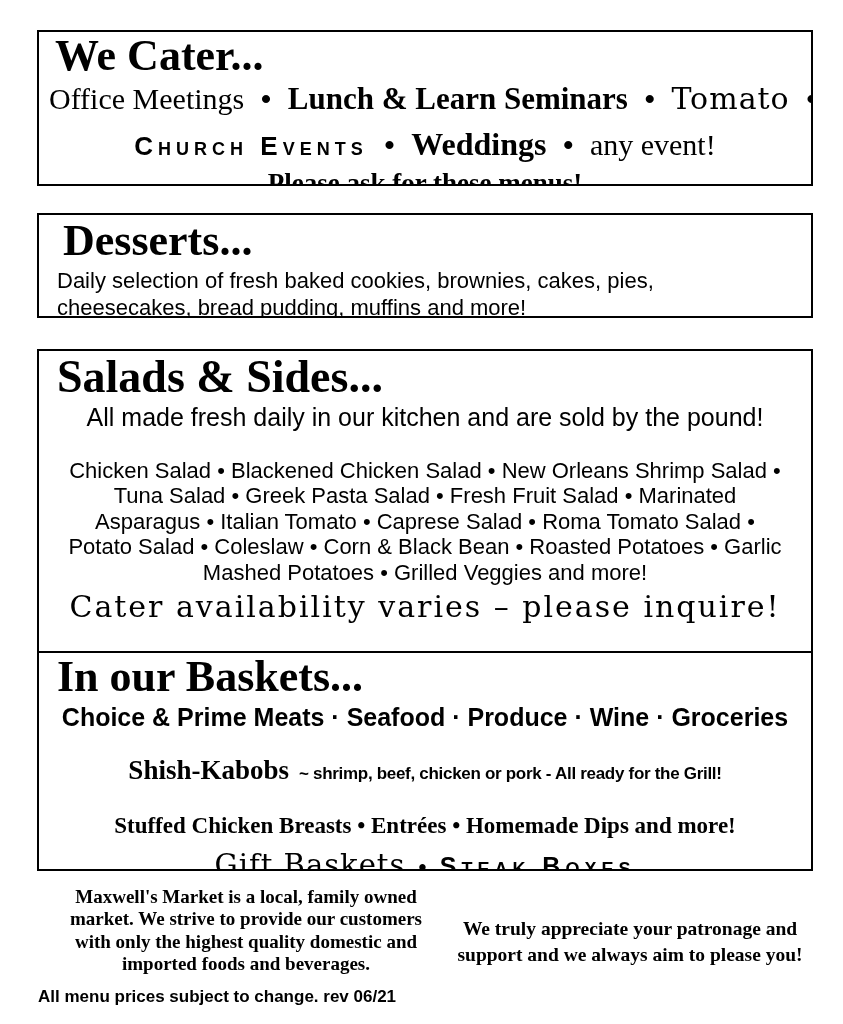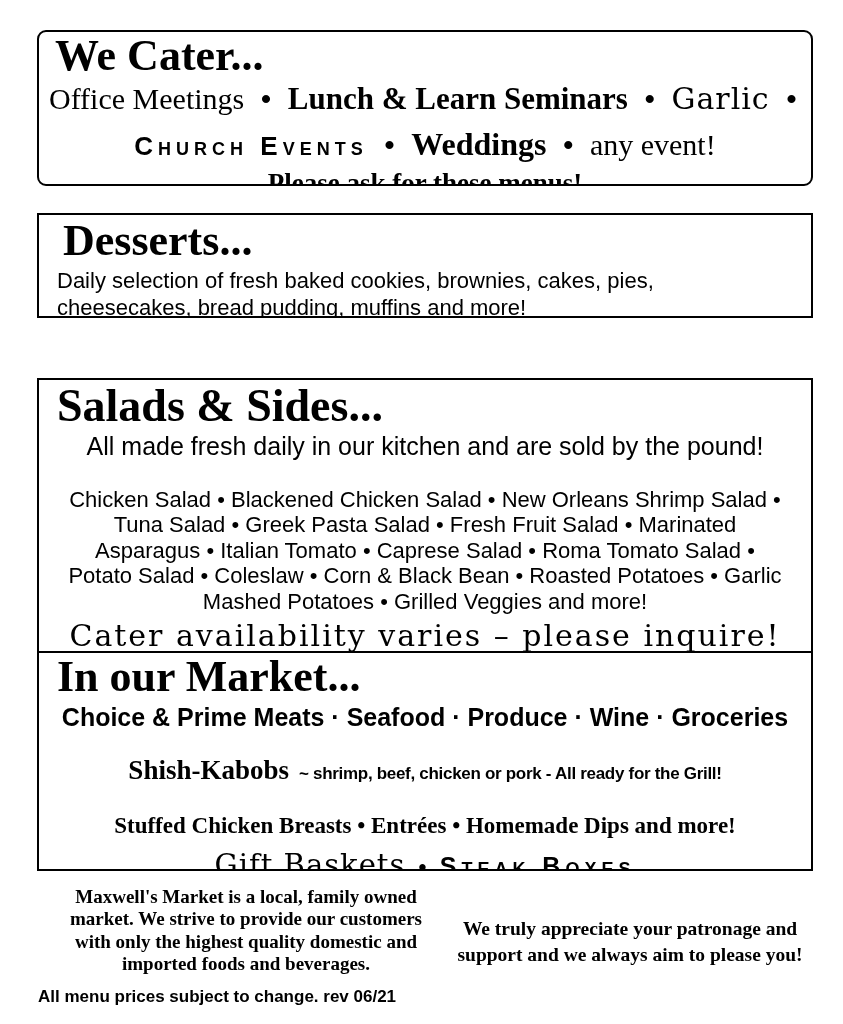--- a/index.html
+++ b/index.html
@@ -12,23 +12,23 @@
     overflow: hidden;
   }
   .box {
     position: absolute;
     left: 37px;
     width: 776px;
     border: 2px solid #000000;
     background: #ffffff;
     overflow: hidden;
   }
-  #box-cater    { top: 30px;  height: 156px; padding: 1px 10px 0 10px; border-radius: 9px; }
+  #box-cater    { top: 30px;  height: 156px; padding: 1px 10px 0 10px; }
   #box-desserts { top: 213px; height: 105px; padding: 3px 14px 0 18px; }
-  #box-salads   { top: 349px; height: 356px; padding: 2px 12px 4px 12px; margin-top: 29px; }
+  #box-salads   { top: 349px; height: 356px; padding: 2px 12px 4px 12px; }
   #box-market   { top: 651px; height: 220px; padding: 1px 12px 0 12px; }
 
   .box-title {
     font-family: "Liberation Serif", serif;
     font-weight: bold;
     font-size: 44px;
     line-height: 1.04;
     margin-left: 6px;
     white-space: nowrap;
   }
@@ -125,21 +125,21 @@
 
 <main>
 
   <section class="box" id="box-cater">
     <h1 class="box-title">We Cater...</h1>
     <p class="center cater-line1">
       <span class="serif-reg">Office Meetings</span>
       <span class="bullet-sep">•</span>
       <span class="serif-bold">Lunch &amp; Learn Seminars</span>
       <span class="bullet-sep">•</span>
-      <span class="decorative">Garlic</span>
+      <span class="decorative">Tomato</span>
       <span class="bullet-sep">•</span>
     </p>
     <p class="center cater-line2">
       <span class="tech">Church Events</span>
       <span class="bullet-sep">•</span>
       <span class="serif-bold">Weddings</span>
       <span class="bullet-sep">•</span>
       <span class="serif-reg">any event!</span>
     </p>
     <p class="center serif-bold cater-cta">Please ask for these menus!</p>
@@ -151,21 +151,21 @@
   </section>
 
   <section class="box" id="box-salads">
     <h1 class="box-title">Salads &amp; Sides...</h1>
     <p class="center salads-subtitle">All made fresh daily in our kitchen and are sold by the pound!</p>
     <p class="center salads-items">Chicken Salad • Blackened Chicken Salad • New Orleans Shrimp Salad • Tuna Salad • Greek Pasta Salad • Fresh Fruit Salad • Marinated Asparagus • Italian Tomato • Caprese Salad • Roma Tomato Salad • Potato Salad • Coleslaw • Corn &amp; Black Bean • Roasted Potatoes • Garlic Mashed Potatoes • Grilled Veggies and more!</p>
     <p class="center decorative salads-note">Cater availability varies – please inquire!</p>
   </section>
 
   <section class="box" id="box-market">
-    <h1 class="box-title">In our Market...</h1>
+    <h1 class="box-title">In our Baskets...</h1>
     <p class="center market-categories">Choice &amp; Prime Meats · Seafood · Produce · Wine · Groceries</p>
     <p class="center market-kabobs">
       <span class="serif-bold">Shish-Kabobs</span>
       <span class="sans-bold">~ shrimp, beef, chicken or pork - All ready for the Grill!</span>
     </p>
     <p class="center market-specialties">Stuffed Chicken Breasts • Entrées • Homemade Dips and more!</p>
     <p class="center market-gift">
       <span class="decorative">Gift Baskets</span>
       <span class="bullet-sep">•</span>
       <span class="tech">Steak Boxes</span>

